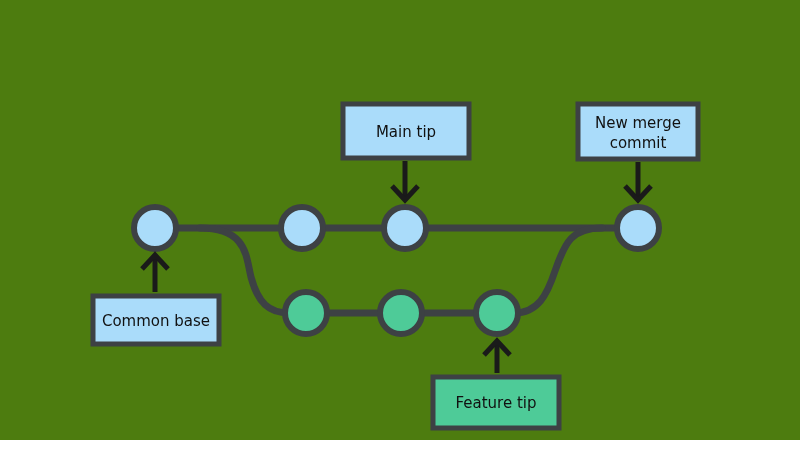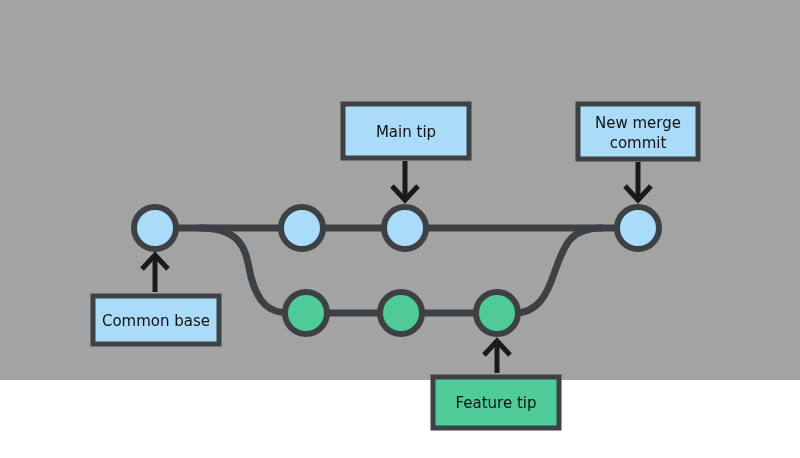--- a/index.html
+++ b/index.html
@@ -10,22 +10,22 @@
   }
   body {
     width: 800px;
     height: 458px;
     overflow: hidden;
     font-family: "DejaVu Sans", "Liberation Sans", sans-serif;
   }
   #diagram-root {
     position: relative;
     width: 800px;
-    height: 380px;
-    background: #a3a3a3;
+    height: 440px;
+    background: #4d7c0f;
   }
   #git-graph-svg {
     position: absolute;
     top: 0;
     left: 0;
     width: 800px;
     height: 458px;
     display: block;
   }
   .label-text {

